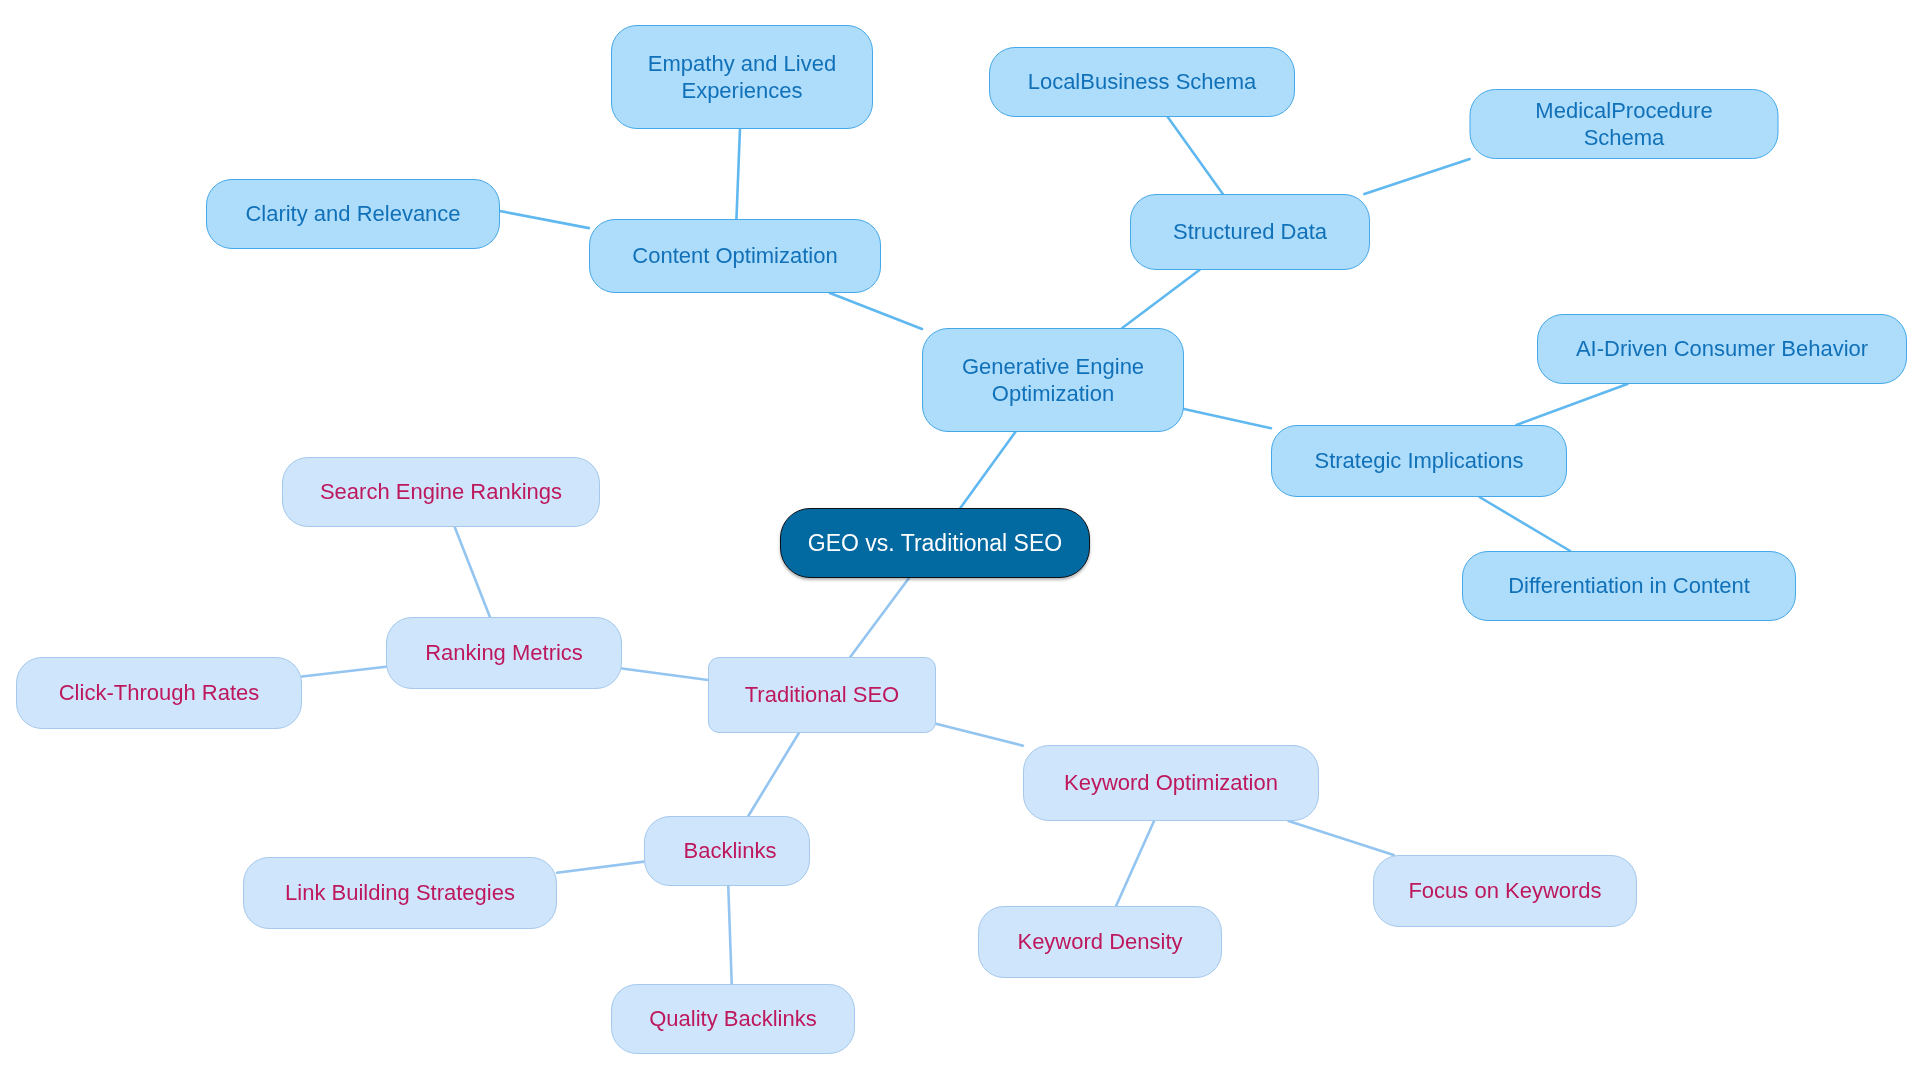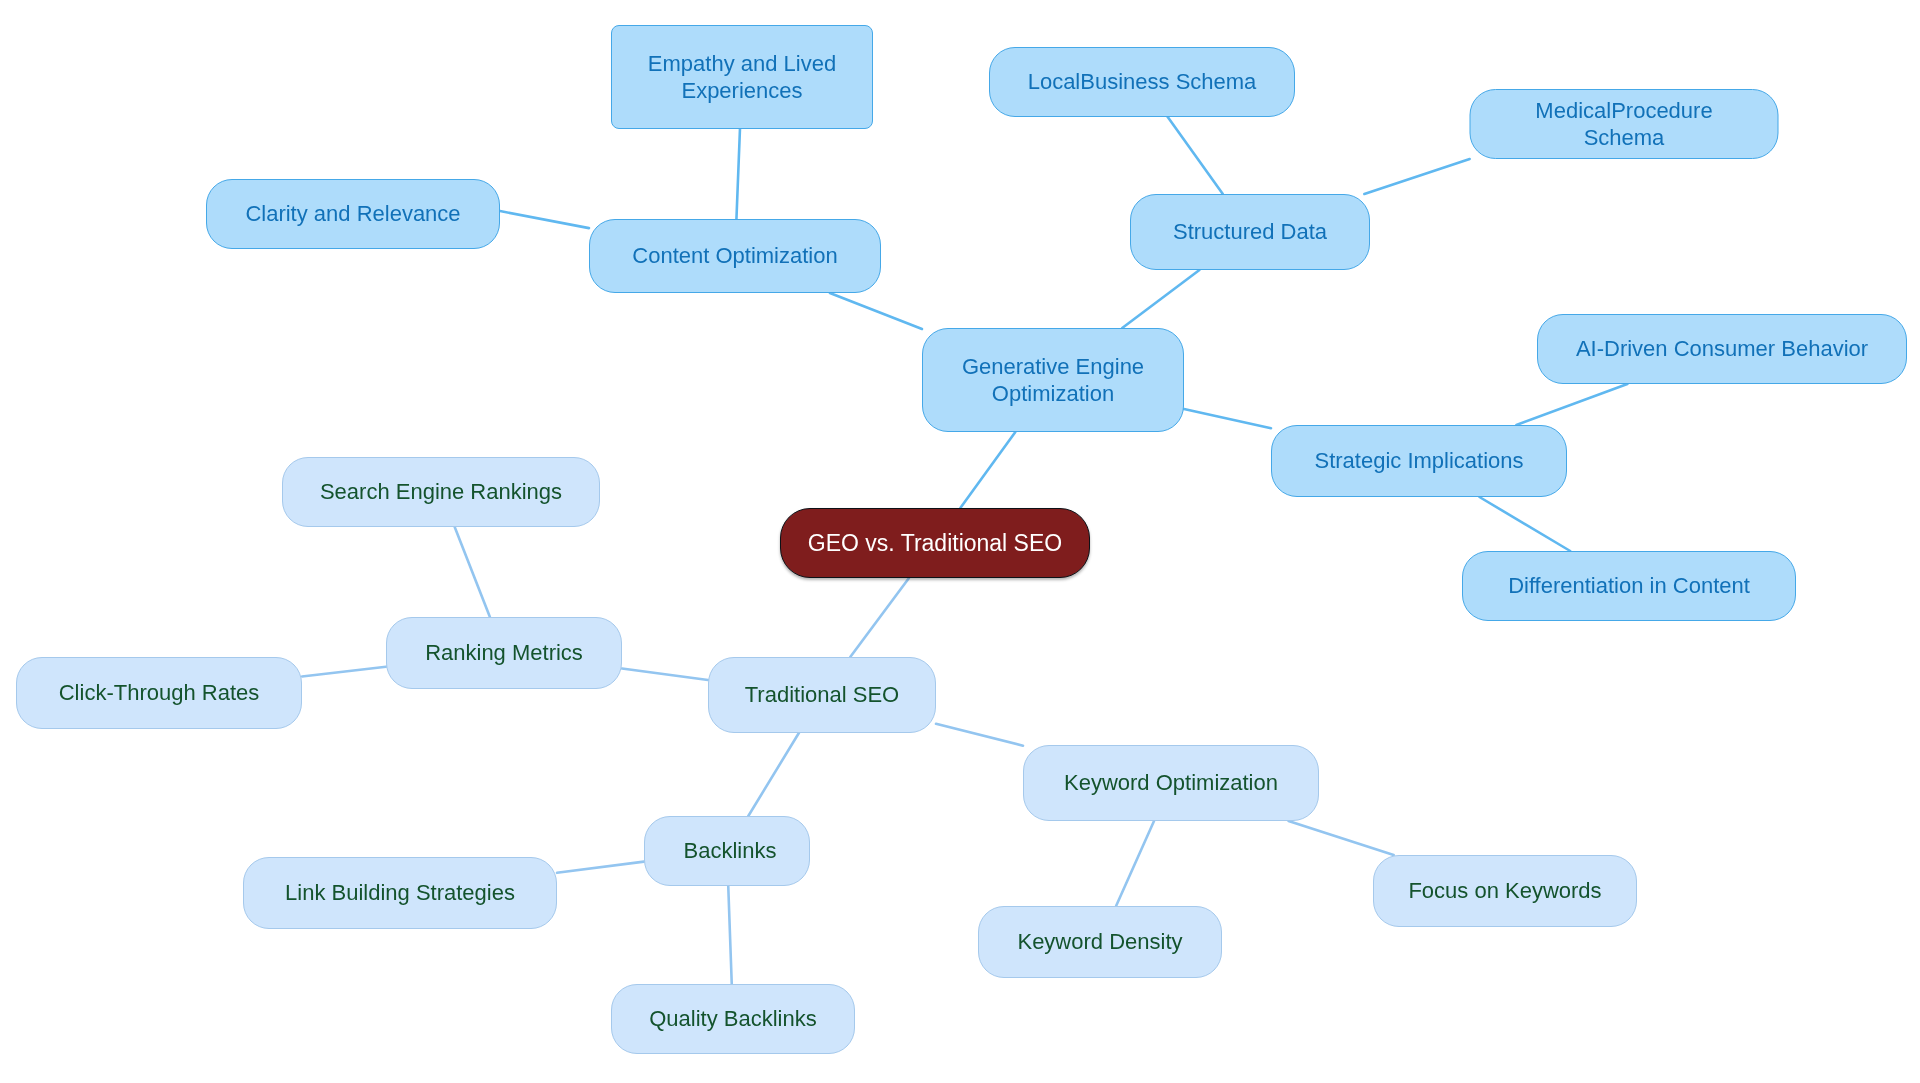--- a/index.html
+++ b/index.html
@@ -32,42 +32,42 @@
     display: flex;
     align-items: center;
     justify-content: center;
     text-align: center;
     line-height: 1.25;
     white-space: pre-line;
     transform: translate(-50%, -50%);
   }
   
   .node.root {
-    background: #7f1d1d;
+    background: #0369a1;
     border: 1px solid #0d1117;
     color: #ffffff;
     border-radius: 30px;
     font-size: 23px;
     padding: 0 26px;
     box-shadow: 0 2px 3px rgba(0,0,0,0.30);
   }
   
   .node.geo {
     background: #aedcfb;
     border: 1.6px solid #45a8e8;
     color: #1171b8;
     border-radius: 26px;
     font-size: 22px;
     padding: 0 22px;
   }
   
   .node.tseo {
     background: #cfe5fc;
     border: 1.6px solid #a5c9ec;
-    color: #14532d;
+    color: #be185d;
     border-radius: 26px;
     font-size: 22px;
     padding: 0 22px;
   }
 </style>
 </head>
 <body>
 
 <div id="canvas">
   <svg id="edge-layer" viewBox="0 0 1920 1083" preserveAspectRatio="none">
@@ -91,29 +91,29 @@
       <line x1="936" y1="723.7449856733524" x2="1023" y2="745.6819484240688" stroke="#93c5f0" stroke-width="2.6" stroke-linecap="round"></line>
       <line x1="1154.0314465408806" y1="821" x2="1116.0754716981132" y2="906" stroke="#93c5f0" stroke-width="2.6" stroke-linecap="round"></line>
       <line x1="1288.5185185185185" y1="821" x2="1393.6666666666667" y2="855" stroke="#93c5f0" stroke-width="2.6" stroke-linecap="round"></line>
     </svg>
   <div id="node-layer">
       <div class="node root" style="left: 935px; top: 543px; width: 310px; height: 70px;">GEO vs. Traditional SEO</div>
       <div class="node geo" style="left: 1053px; top: 380px; width: 262px; height: 104px;">Generative Engine
 Optimization</div>
       <div class="node geo" style="left: 735px; top: 256px; width: 292px; height: 74px;">Content Optimization</div>
       <div class="node geo" style="left: 353px; top: 183px; width: 294px; height: 70px; margin-top: 31px;">Clarity and Relevance</div>
-      <div class="node geo" style="left: 742px; top: 77px; width: 262px; height: 104px; border-radius: 8px;">Empathy and Lived
+      <div class="node geo" style="left: 742px; top: 77px; width: 262px; height: 104px;">Empathy and Lived
 Experiences</div>
       <div class="node geo" style="left: 1250px; top: 232px; width: 240px; height: 76px;">Structured Data</div>
       <div class="node geo" style="left: 1142px; top: 82px; width: 306px; height: 70px;">LocalBusiness Schema</div>
       <div class="node geo" style="left: 1624px; top: 124px; width: 309px; height: 70px;">MedicalProcedure Schema</div>
       <div class="node geo" style="left: 1419px; top: 461px; width: 296px; height: 72px;">Strategic Implications</div>
       <div class="node geo" style="left: 1722px; top: 349px; width: 370px; height: 70px;">AI-Driven Consumer Behavior</div>
       <div class="node geo" style="left: 1629px; top: 586px; width: 334px; height: 70px;">Differentiation in Content</div>
-      <div class="node tseo" style="left: 822px; top: 695px; width: 228px; height: 76px;">Traditional SEO</div>
+      <div class="node tseo" style="left: 822px; top: 695px; width: 228px; height: 76px; border-radius: 11px;">Traditional SEO</div>
       <div class="node tseo" style="left: 504px; top: 653px; width: 236px; height: 72px;">Ranking Metrics</div>
       <div class="node tseo" style="left: 441px; top: 492px; width: 318px; height: 70px;">Search Engine Rankings</div>
       <div class="node tseo" style="left: 159px; top: 693px; width: 286px; height: 72px;">Click-Through Rates</div>
       <div class="node tseo" style="left: 727px; top: 851px; width: 166px; height: 70px; padding-left: 28px;">Backlinks</div>
       <div class="node tseo" style="left: 400px; top: 893px; width: 314px; height: 72px;">Link Building Strategies</div>
       <div class="node tseo" style="left: 733px; top: 1019px; width: 244px; height: 70px;">Quality Backlinks</div>
       <div class="node tseo" style="left: 1171px; top: 783px; width: 296px; height: 76px;">Keyword Optimization</div>
       <div class="node tseo" style="left: 1100px; top: 942px; width: 244px; height: 72px;">Keyword Density</div>
       <div class="node tseo" style="left: 1505px; top: 891px; width: 264px; height: 72px;">Focus on Keywords</div>
     </div>

